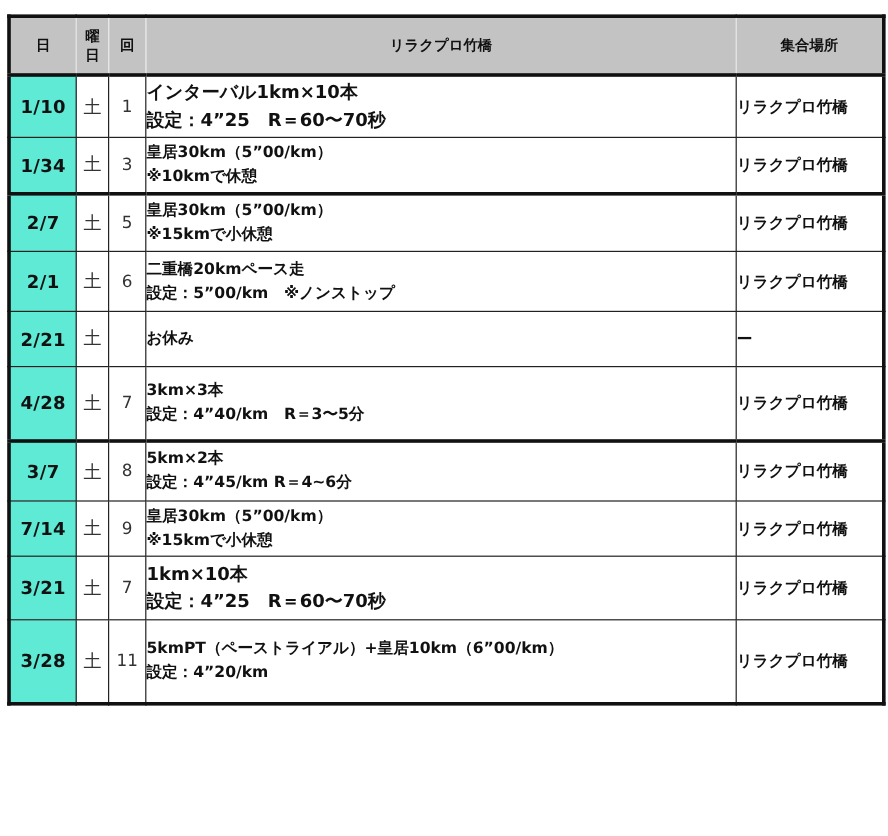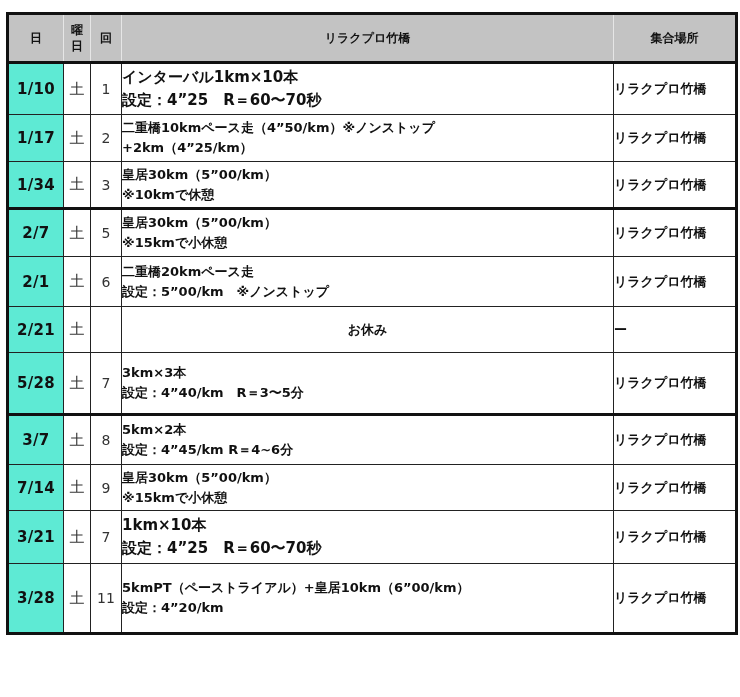--- a/index.html
+++ b/index.html
@@ -19,21 +19,21 @@
     border-left-color: #e6e6e6; border-right-color: #e6e6e6;
   }
   table.sched th.c-date { border-left-color: #111; }
   table.sched th.c-place { border-right-color: #111; }
   th .youbi { line-height: 16px; font-size: 12px; }
   td.c-date { background: #5eead4; font-weight: bold; font-size: 15px; text-align: center; letter-spacing: 0.3px; }
   td.c-dow { text-align: center; font-size: 15px; color: #333; }
   td.c-num { text-align: center; font-size: 14px; color: #333; }
   td.c-menu { font-size: 13px; font-weight: bold; padding-left: 6px; line-height: 20px; }
   td.c-menu.big { font-size: 15px; line-height: 23px; }
-  td.c-menu.center { text-align: center; padding-left: 0; }
+  td.c-menu.center { padding-left: 0; }
   td.c-place { font-size: 13px; font-weight: bold; }
   tr.thick-top td { border-top: 3px solid #111; }
   .menu-line { display: block; white-space: nowrap; }
 </style>
 </head>
 <body>
 
 <table class="sched">
   <colgroup>
     <col style="width:56px">
@@ -55,30 +55,20 @@
     </tr>
   </thead>
   <tbody>
     <tr style="height:52px">
       <td class="c-date">1/10</td>
       <td class="c-dow">土</td>
       <td class="c-num">1</td>
       <td class="c-menu big">
         <span class="menu-line">インターバル1km×10本</span>
         <span class="menu-line">設定：4”25　R＝60〜70秒</span>
-      </td>
-      <td class="c-place">リラクプロ竹橋</td>
-    </tr>
-    <tr style="height:47px">
-      <td class="c-date">1/17</td>
-      <td class="c-dow">土</td>
-      <td class="c-num">2</td>
-      <td class="c-menu">
-        <span class="menu-line">二重橋10kmペース走（4”50/km）※ノンストップ</span>
-        <span class="menu-line">+2km（4”25/km）</span>
       </td>
       <td class="c-place">リラクプロ竹橋</td>
     </tr>
     <tr style="height:47px">
       <td class="c-date">1/34</td>
       <td class="c-dow">土</td>
       <td class="c-num">3</td>
       <td class="c-menu">
         <span class="menu-line">皇居30km（5”00/km）</span>
         <span class="menu-line">※10kmで休憩</span>
@@ -108,21 +98,21 @@
     <tr style="height:46px">
       <td class="c-date">2/21</td>
       <td class="c-dow">土</td>
       <td class="c-num"></td>
       <td class="c-menu center">
         <span class="menu-line">お休み</span>
       </td>
       <td class="c-place">ー</td>
     </tr>
     <tr style="height:62px">
-      <td class="c-date">5/28</td>
+      <td class="c-date">4/28</td>
       <td class="c-dow">土</td>
       <td class="c-num">7</td>
       <td class="c-menu">
         <span class="menu-line">3km×3本</span>
         <span class="menu-line">設定：4”40/km　R＝3〜5分</span>
       </td>
       <td class="c-place">リラクプロ竹橋</td>
     </tr>
     <tr class="thick-top" style="height:50px">
       <td class="c-date">3/7</td>

